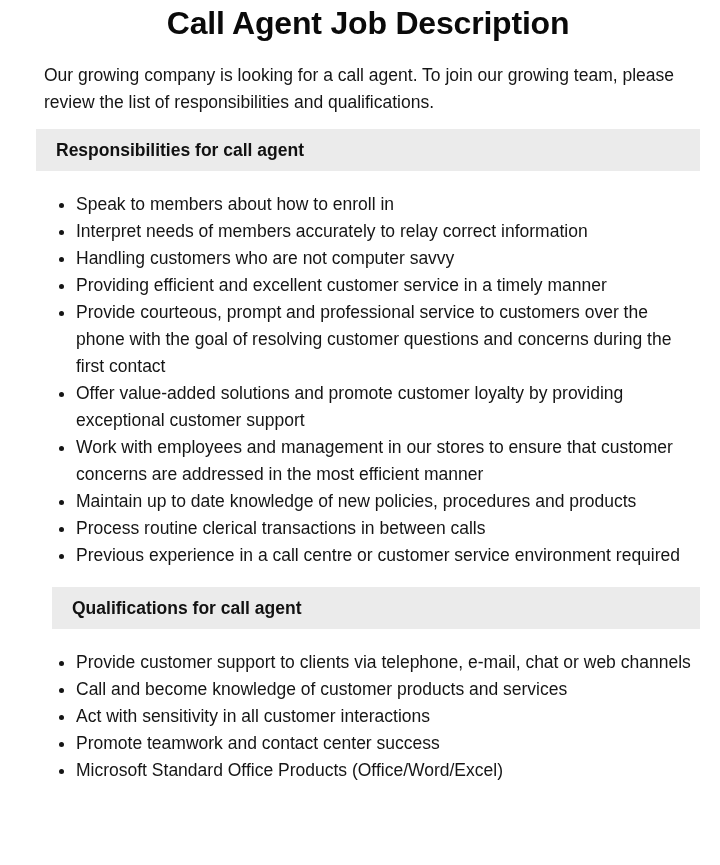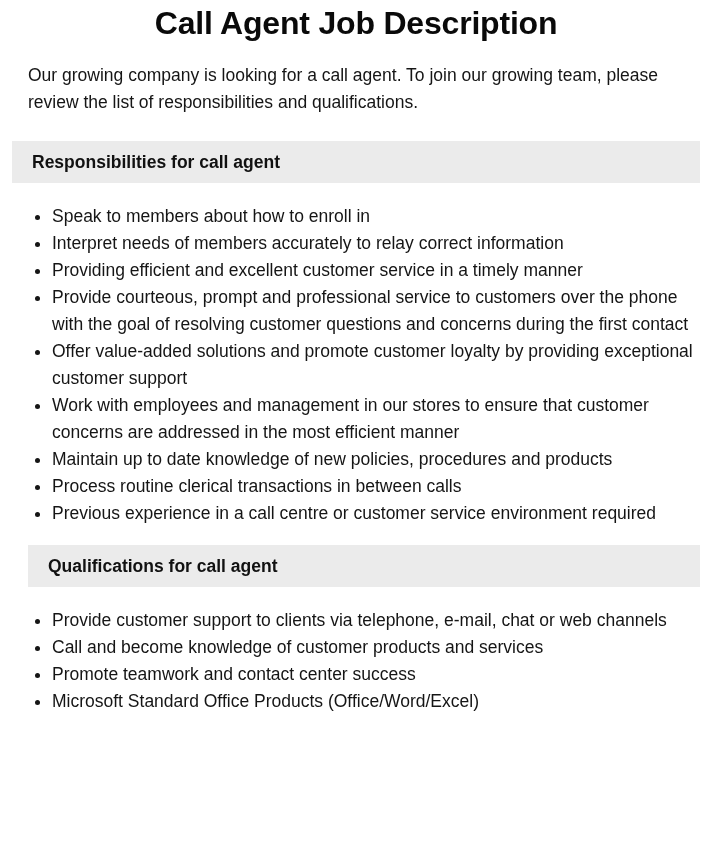--- a/index.html
+++ b/index.html
@@ -8,43 +8,43 @@
       background: #ffffff;
     }
     body {
       width: 720px;
       height: 865px;
       overflow: hidden;
       font-family: "Liberation Sans", "DejaVu Sans", sans-serif;
       color: #111111;
     }
     .page {
-      padding: 0 20px 0 12px;
+      padding: 0 20px 0 36px;
       box-sizing: border-box;
       width: 720px;
     }
     h1.title {
       margin: 0;
       padding-top: 2px;
       height: 44px;
       line-height: 42px;
       font-size: 32px;
       font-weight: bold;
       text-align: center;
       letter-spacing: -0.2px;
       color: #0a0a0a;
     }
     .intro {
-      margin: 16px 0 0 16px;
+      margin: 16px 0 0 8px;
       font-size: 17.5px;
       line-height: 27px;
       color: #151515;
     }
     .section-header {
-      margin-top: 25px;
+      margin-top: 13px;
       height: 42px;
       background: #ebebeb;
       display: flex;
       align-items: center;
       padding-left: 20px;
       box-sizing: border-box;
       font-size: 17.5px;
       font-weight: bold;
       color: #111111;
     }
@@ -78,29 +78,31 @@
 <body>
 
 <div class="page">
   <h1 class="title">Call Agent Job Description</h1>
   <p class="intro">Our growing company is looking for a call agent. To join our growing team, please review the list of responsibilities and qualifications.</p>
 
   <div class="section-header">Responsibilities for call agent</div>
   <ul class="items">
     <li>Speak to members about how to enroll in</li>
     <li>Interpret needs of members accurately to relay correct information</li>
+    <li>Handling customers who are not computer savvy</li>
     <li>Providing efficient and excellent customer service in a timely manner</li>
     <li>Provide courteous, prompt and professional service to customers over the phone with the goal of resolving customer questions and concerns during the first contact</li>
     <li>Offer value-added solutions and promote customer loyalty by providing exceptional customer support</li>
     <li>Work with employees and management in our stores to ensure that customer concerns are addressed in the most efficient manner</li>
     <li>Maintain up to date knowledge of new policies, procedures and products</li>
     <li>Process routine clerical transactions in between calls</li>
     <li>Previous experience in a call centre or customer service environment required</li>
   </ul>
 
   <div class="section-header qual">Qualifications for call agent</div>
   <ul class="items">
     <li>Provide customer support to clients via telephone, e-mail, chat or web channels</li>
     <li>Call and become knowledge of customer products and services</li>
+    <li>Act with sensitivity in all customer interactions</li>
     <li>Promote teamwork and contact center success</li>
     <li>Microsoft Standard Office Products (Office/Word/Excel)</li>
   </ul>
 </div>
 
 </body></html>

